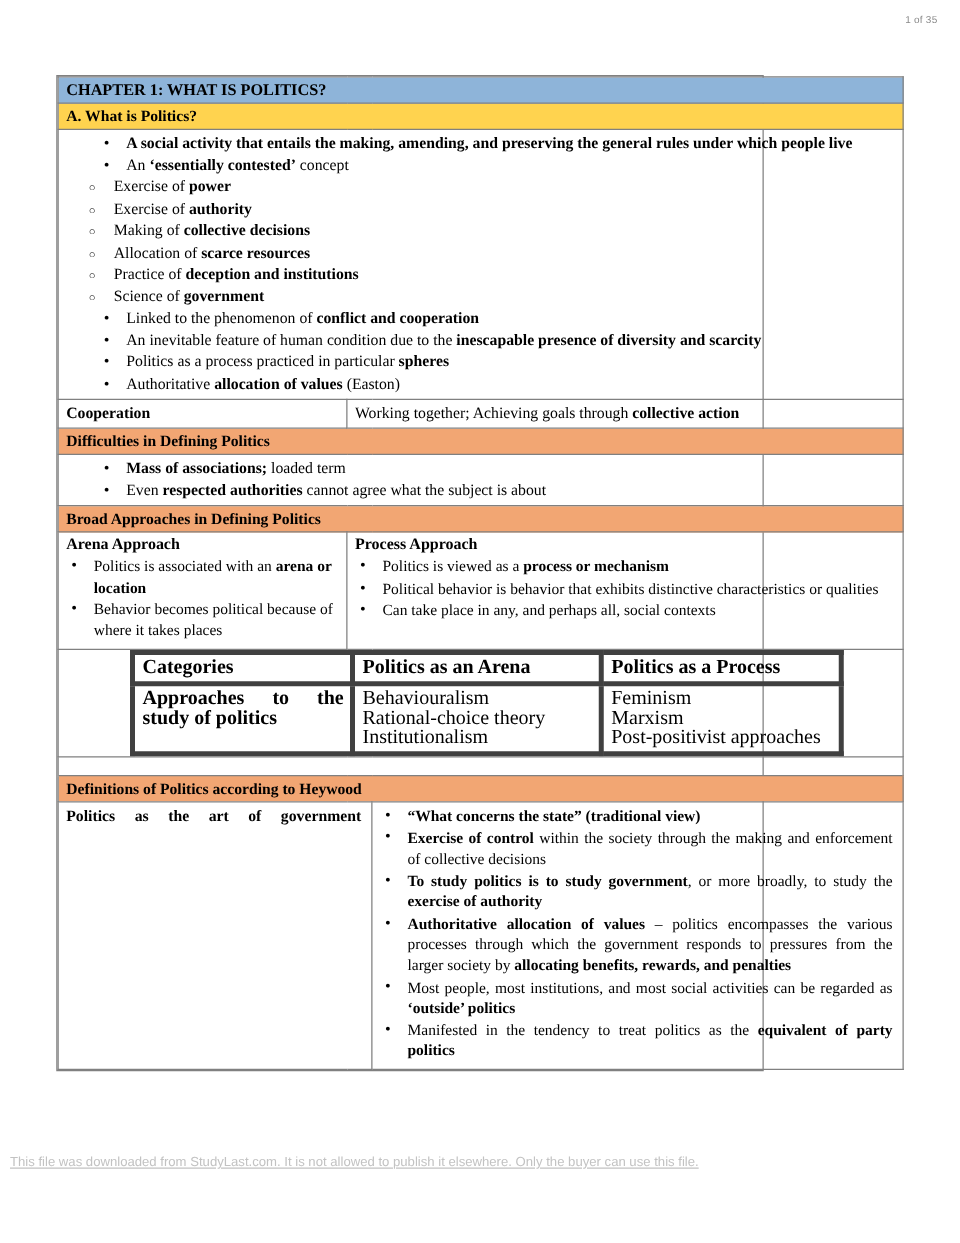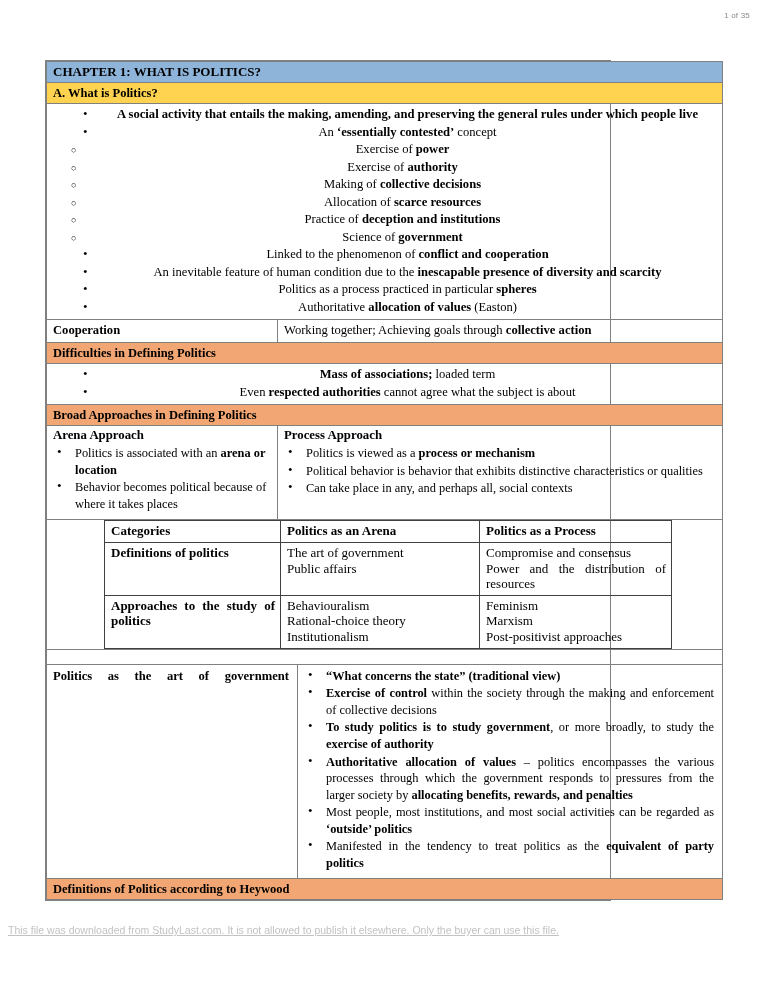--- a/index.html
+++ b/index.html
@@ -55,21 +55,21 @@
     font-size: 12.5px;
     line-height: 16px;
     padding: 2px 0 2px 6px !important;
     white-space: nowrap;
   }
   .banner-chapter { background: #8eb4d9; font-size: 13px; }
   .banner-yellow  { background: #ffd34f; }
   .banner-orange  { background: #f2a673; }
 
   
-  .blk { padding: 2px 8px 3px 8px !important; text-align: center; }
+  .blk { padding: 2px 8px 3px 8px !important; }
 
   ul.l1, ul.l2 {
     margin: 0;
     padding: 0;
     list-style: none;
   }
   ul.l1 > li {
     position: relative;
     padding-left: 46px;
     font-size: 12.6px;
@@ -137,24 +137,24 @@
   
   .inner-wrap { padding: 10px 0 6px 0; }
   table.inner {
     border-collapse: collapse;
     table-layout: fixed;
     margin-left: 57px;
     width: 567px;
     border: 1px solid #808080;
   }
   table.inner td {
-    border: 1px solid #404040;
+    border: 4px solid #404040;
     vertical-align: top;
     padding: 2px 5px 3px 6px;
-    font-size: 13px;
+    font-size: 16px;
     line-height: 15.6px;
   }
   table.inner td.hd { font-weight: bold; }
   table.inner td.jt { text-align: justify; }
 
   .spacer-row td { height: 14px; border-left: 1px solid #808080; border-right: 1px solid #808080; border-top: none; border-bottom: none; }
 
   
   .hw-left {
     font-weight: bold;
@@ -278,31 +278,20 @@
             <col style="width:199px">
             <col style="width:192px">
           </colgroup>
           <tbody id="cmp-body">
                 <tr>
                   <td class="hd">Categories</td>
                   <td class="hd">Politics as an Arena</td>
                   <td class="hd">Politics as a Process</td>
                 </tr>
                 <tr>
-                  <td class="hd jt">Definitions of politics</td>
-                  <td class="">
-                    <div>The art of government</div>
-                    <div>Public affairs</div>
-                  </td>
-                  <td class="jt">
-                    <div>Compromise and consensus</div>
-                    <div>Power and the distribution of resources</div>
-                  </td>
-                </tr>
-                <tr>
                   <td class="hd jt">Approaches to the study of politics</td>
                   <td class="">
                     <div>Behaviouralism</div>
                     <div>Rational-choice theory</div>
                     <div>Institutionalism</div>
                   </td>
                   <td class="jt">
                     <div>Feminism</div>
                     <div>Marxism</div>
                     <div>Post-positivist approaches</div>
@@ -311,34 +300,34 @@
               </tbody>
         </table>
       </td>
     </tr>
 
     <tr class="spacer-row">
       <td colspan="4"></td>
     </tr>
 
     <tr>
+      <td colspan="4" class="banner banner-orange">Definitions of Politics according to Heywood</td>
+    </tr>
+
+    <tr>
       <td colspan="3" class="hw-left" style="width:206px">Politics as the art of government</td>
       <td class="hw-right">
         <ul class="lb just" id="hw-list">
               <li><b>“What concerns the state” (traditional view)</b></li>
               <li><b>Exercise of control</b><span> within the society through the making and enforcement of collective decisions</span></li>
               <li><b>To study politics is to study government</b><span>, or more broadly, to study the </span><b>exercise of authority</b></li>
               <li><b>Authoritative allocation of values</b><span> – politics encompasses the various processes through which the government responds to pressures from the larger society by </span><b>allocating benefits, rewards, and penalties</b></li>
               <li><span>Most people, most institutions, and most social activities can be regarded as </span><b>‘outside’ politics</b></li>
               <li><span>Manifested in the tendency to treat politics as the </span><b>equivalent of party politics</b></li>
             </ul>
       </td>
     </tr>
 
-    <tr>
-      <td colspan="4" class="banner banner-orange">Definitions of Politics according to Heywood</td>
-    </tr>
-
   </tbody>
     </table>
 </div>
 
 <div class="footer">This file was downloaded from StudyLast.com. It is not allowed to publish it elsewhere. Only the buyer can use this file.</div>
 
 </body></html>

